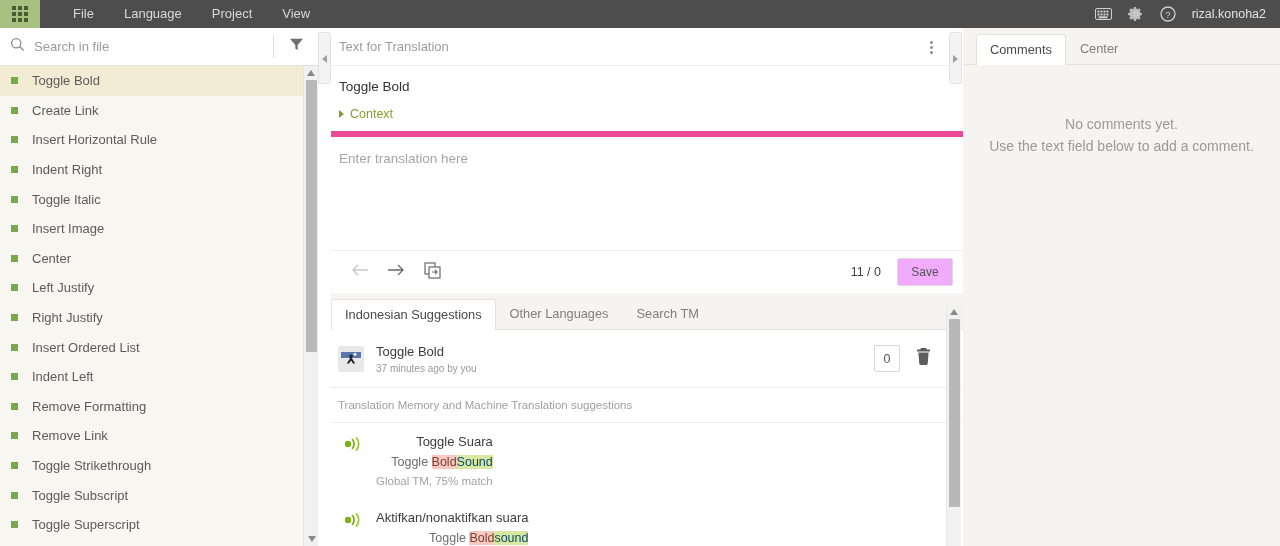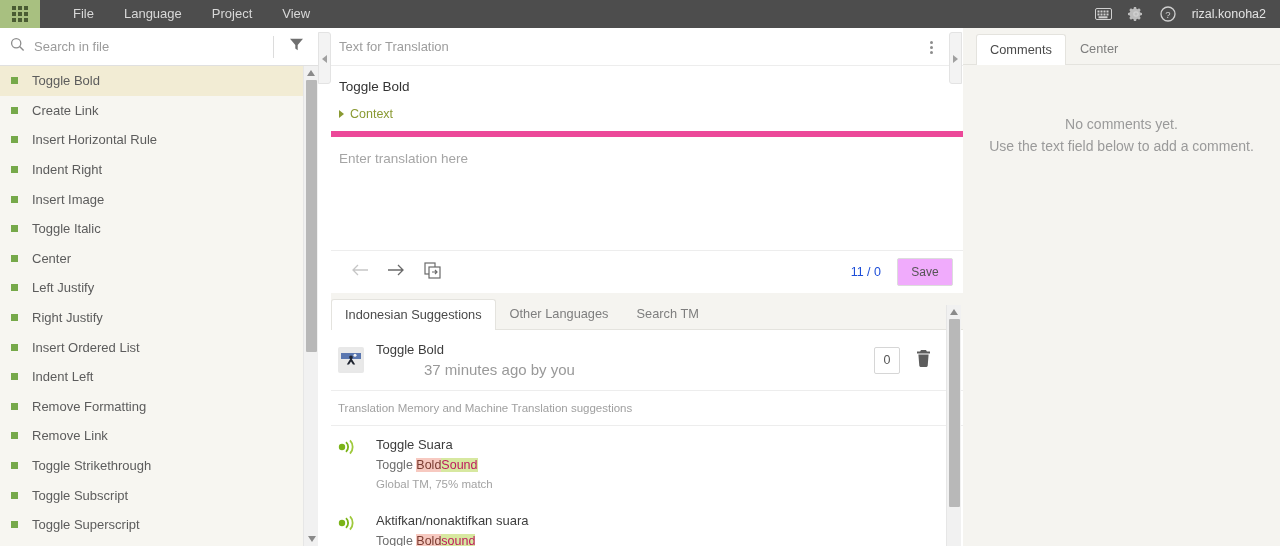--- a/index.html
+++ b/index.html
@@ -163,21 +163,21 @@
     position: absolute; top: 222px; left: 0;
     width: 632px; height: 43px;
     border-top: 1px solid #ededed;
     display: flex; align-items: center; padding: 0 10px 0 14px;
   }
   .tool-ic {
     width: 30px; height: 30px;
     display: flex; align-items: center; justify-content: center;
     cursor: pointer; margin-right: 6px;
   }
-  .counter { margin-left: auto; font-size: 12.5px; color: #1d4ed8; margin-right: 16px; text-align: right; }
+  .counter { margin-left: auto; font-size: 12.5px; color: #404040; margin-right: 16px; text-align: right; }
   .save-btn {
     width: 56px; height: 28px; background: #f0abfc;
     border: 1px solid #dcdcdc; border-radius: 2px;
     font-size: 12px; color: #555; cursor: pointer;
     font-family: Liberation Sans, sans-serif;
   }
 
   
   .tabs-bar {
     position: absolute; top: 265px; left: 0;
@@ -210,44 +210,45 @@
     min-height: 58px;
   }
   .avatar {
     width: 26px; height: 26px; flex: none;
     background: #e8e8e8; border-radius: 2px;
     display: flex; align-items: center; justify-content: center;
     margin-right: 12px;
   }
   .sugg-user-body { flex: 1; }
   .sugg-title { font-size: 13px; color: #3d3d3d; }
-  .sugg-meta { font-size: 15px; color: #999; margin-top: 4px; margin-left: 48px; }
+  .sugg-meta { font-size: 10px; color: #999; margin-top: 4px; }
   .vote-box {
     width: 26px; height: 27px; border: 1px solid #d6d6d6;
     border-radius: 2px; display: flex; align-items: center;
     justify-content: center; font-size: 12.5px; color: #555;
     cursor: pointer; margin-right: 16px;
   }
   .trash-btn { cursor: pointer; display: flex; align-items: center; margin-right: 20px; }
 
   .tm-header {
     font-size: 11.5px; color: #a0a0a0;
     padding: 11px 0 11px 7px;
     border-bottom: 1px solid #ededed;
   }
   .tm-row {
     display: flex; padding: 11px 19px 12px 7px;
     cursor: pointer;
+    text-align: right;
   }
   .tm-icon { width: 26px; flex: none; margin-right: 12px; padding-top: 2px; }
   .tm-target { font-size: 13px; color: #3d3d3d; }
   .tm-source { font-size: 12.5px; color: #6d6d6d; margin-top: 6px; }
   .tm-note { font-size: 11.5px; color: #a3a3a3; margin-top: 6px; }
   .d-del { background: #f7c9c0; color: #7a3b30; }
-  .d-ins { background: #d7e8a0; color: #be185d; margin-top: 12px; }
+  .d-ins { background: #d7e8a0; color: #0c4a6e; margin-top: 12px; }
 
   
   .sg-scroll {
     position: absolute; top: 305px; left: 946px;
     width: 15px; height: 241px;
     background: #f1f1f1; border-left: 1px solid #e6e6e6;
   }
   .sg-thumb {
     position: absolute; top: 14px; left: 2px;
     width: 11px; height: 188px;
@@ -365,25 +366,25 @@
     <div class="side-item">
       <span class="side-dot"></span>
       <span>Insert Horizontal Rule</span>
     </div>
     <div class="side-item">
       <span class="side-dot"></span>
       <span>Indent Right</span>
     </div>
     <div class="side-item">
       <span class="side-dot"></span>
+      <span>Toggle Italic</span>
+    </div>
+    <div class="side-item">
+      <span class="side-dot"></span>
       <span>Insert Image</span>
-    </div>
-    <div class="side-item">
-      <span class="side-dot"></span>
-      <span>Toggle Italic</span>
     </div>
     <div class="side-item">
       <span class="side-dot"></span>
       <span>Center</span>
     </div>
     <div class="side-item">
       <span class="side-dot"></span>
       <span>Left Justify</span>
     </div>
     <div class="side-item">

